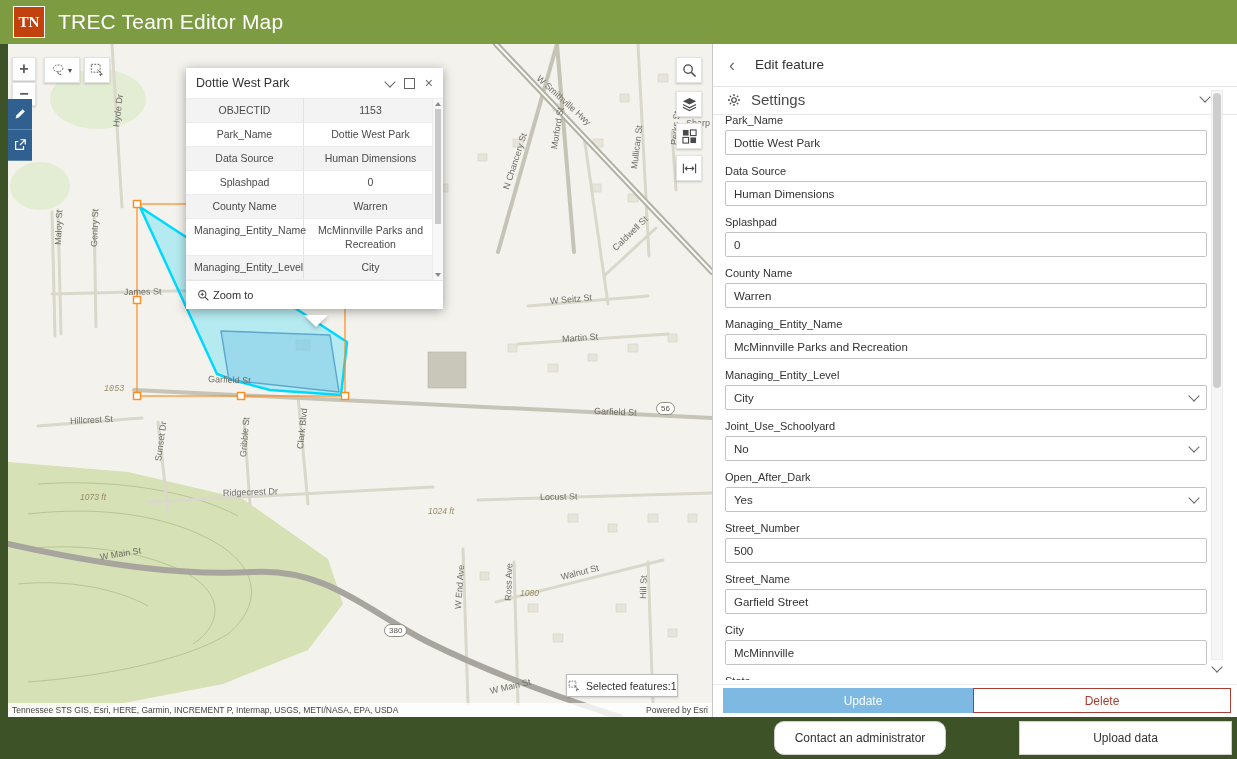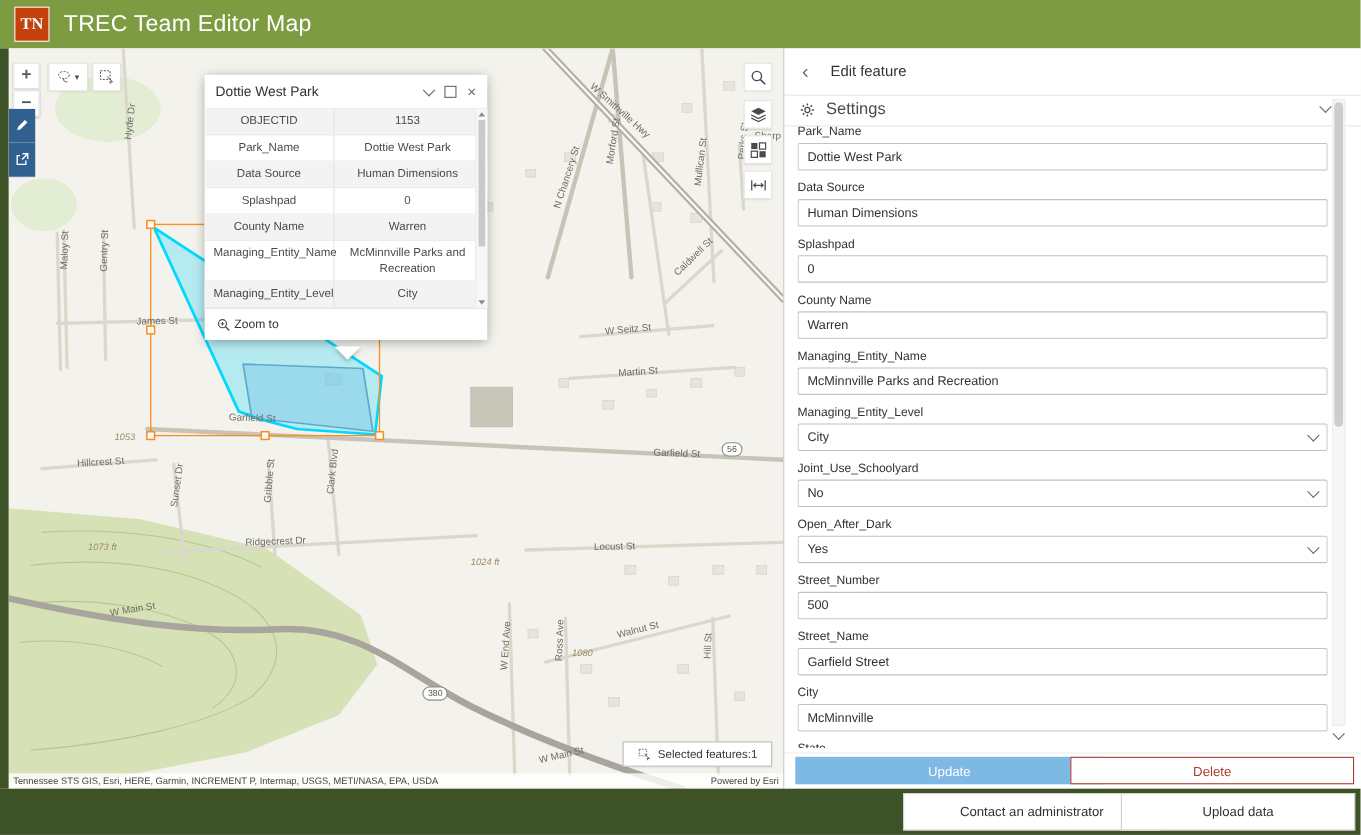--- a/index.html
+++ b/index.html
@@ -31,21 +31,21 @@
   .bluebtn{width:24px;height:30px;background:#30608f;display:flex;align-items:center;
            justify-content:center;border-bottom:1px solid rgba(255,255,255,.25);cursor:pointer;}
   #map-labels{position:absolute;left:0;top:0;width:704px;height:673px;pointer-events:none;}
   .mlabel{position:absolute;white-space:nowrap;transform-origin:0 50%;}
   .mlabel.street{font-size:9px;color:#6e6e66;}
   .mlabel.elev{font-size:8.5px;font-style:italic;color:#9b8d62;}
   .mlabel.shield{font-size:8px;color:#55554f;background:#fff;border:1px solid #8d8d84;
                  border-radius:7px;padding:0 4px;line-height:11px;}
 
   #selected-badge{position:absolute;left:558px;top:630px;height:21px;background:#fff;
-        border:1px solid #bcbcbc;display:flex;align-items:center;gap:6px;padding:0 13px;
+        border:1px solid #bcbcbc;display:flex;align-items:center;gap:6px;padding:0 1px;
         font-size:10.5px;box-shadow:0 1px 2px rgba(0,0,0,.15);}
   #attribution{position:absolute;left:0;top:659px;width:704px;height:14px;
         background:rgba(255,255,255,.8);display:flex;justify-content:space-between;
         align-items:center;padding:0 4px;box-sizing:border-box;font-size:8.5px;color:#444;}
 
   
   #popup{position:absolute;left:178px;top:24px;width:257px;background:#fff;
          box-shadow:0 2px 10px rgba(0,0,0,.35);}
   #popup-titlebar{height:30px;display:flex;align-items:center;padding:0 10px;gap:10px;}
   #popup-title{flex:1;font-size:12.5px;color:#323232;}
@@ -95,21 +95,21 @@
   #panel-actions{position:absolute;left:0;top:640px;width:100%;height:33px;border-top:1px solid #ededed;}
   #update-btn{position:absolute;left:10px;top:3px;width:280px;height:25px;background:#7eb9e4;
         color:#fff;border:none;font-size:12px;font-family:"Liberation Sans",sans-serif;cursor:pointer;}
   #delete-btn{position:absolute;left:260px;top:3px;width:258px;height:25px;background:#fff;
         color:#ab3c32;border:1px solid #ab3c32;font-size:12px;
         font-family:"Liberation Sans",sans-serif;cursor:pointer;box-sizing:border-box;}
 
   
   .footbtn{position:absolute;top:4px;height:34px;background:#fff;border:1px solid #d0d0d0;
         font-size:12px;color:#323232;font-family:"Liberation Sans",sans-serif;cursor:pointer;}
-  #contact-btn{left:821px;width:234px;}
+  #contact-btn{left:774px;width:172px;border-radius:10px;}
   #upload-btn{left:1019px;width:213px;}
 </style>
 </head>
 <body>
 
 <div id="header">
   <div id="logo">TN</div>
   <div id="app-title">TREC Team Editor Map</div>
 </div>
 
@@ -229,21 +229,21 @@
       <span class="mlabel street" style="left: 635px; top: 550px; transform: rotate(-88deg);">Hill St</span>
       <span class="mlabel street" style="left: 554px; top: 290px; transform: rotate(-4deg);">Martin St</span>
       <span class="mlabel street" style="left: 542px; top: 252px; transform: rotate(-5deg);">W Seitz St</span>
       <span class="mlabel street" style="left: 498px; top: 140px; transform: rotate(-72deg);">N Chancery St</span>
       <span class="mlabel street" style="left: 546px; top: 100px; transform: rotate(-81deg);">Morford St</span>
       <span class="mlabel street" style="left: 626px; top: 120px; transform: rotate(-83deg);">Mullican St</span>
       <span class="mlabel street" style="left: 606px; top: 200px; transform: rotate(-44deg);">Caldwell St</span>
       <span class="mlabel street" style="left: 530px; top: 28px; transform: rotate(42deg);">W Smithville Hwy</span>
       <span class="mlabel street" style="left: 666px; top: 96px; transform: rotate(-85deg);">Perks St</span>
       <span class="mlabel street" style="left: 678px; top: 74px;">Sharp</span>
-      <span class="mlabel elev" style="left: 96px; top: 348px;">1053</span>
+      <span class="mlabel elev" style="left: 96px; top: 340px; font-family: Liberation Mono, monospace;">1053</span>
       <span class="mlabel elev" style="left: 72px; top: 448px;">1073 ft</span>
       <span class="mlabel elev" style="left: 420px; top: 462px;">1024 ft</span>
       <span class="mlabel elev" style="left: 512px; top: 544px;">1080</span>
       <span class="mlabel shield" style="left: 648px; top: 358px;">56</span>
       <span class="mlabel shield" style="left: 376px; top: 580px;">380</span>
     </div>
 
   
   <div class="mapbtn zoombtn" style="left:4px;top:13px;">+</div>
   <div class="mapbtn zoombtn" style="left:4px;top:38px;">−</div>

